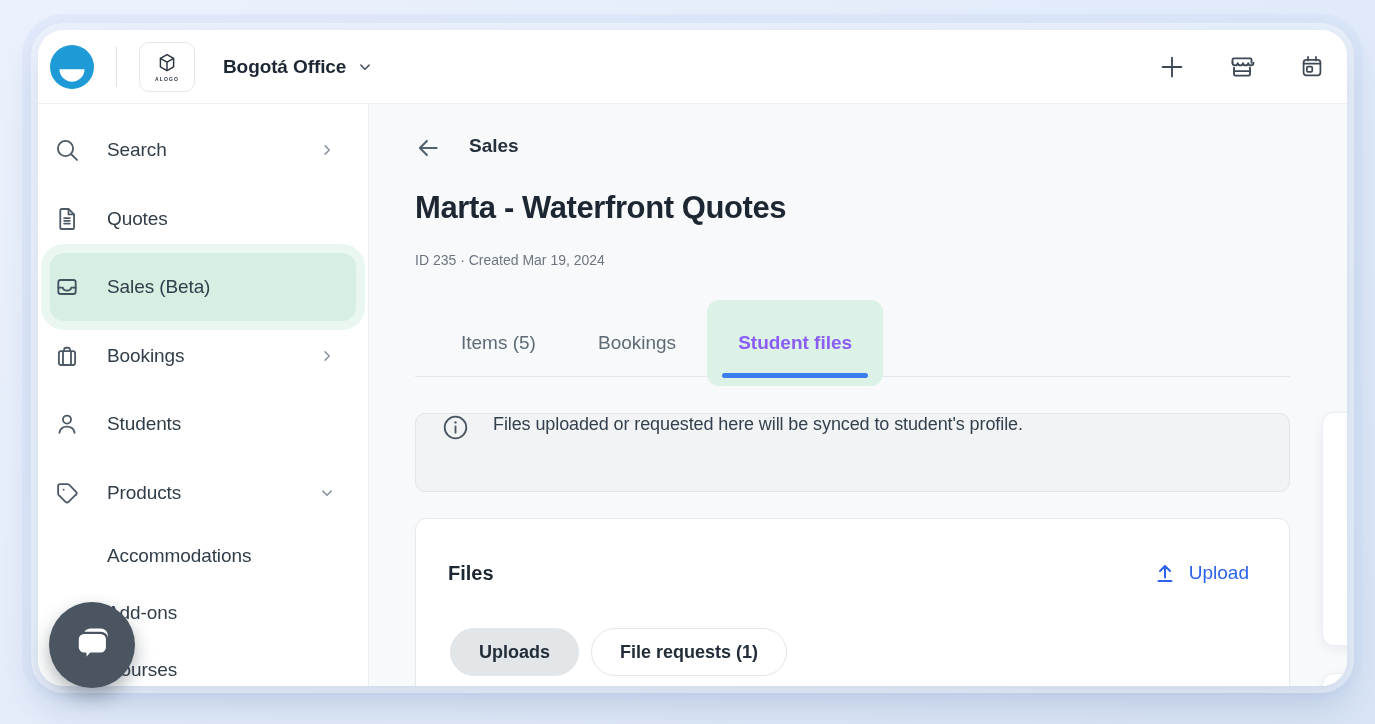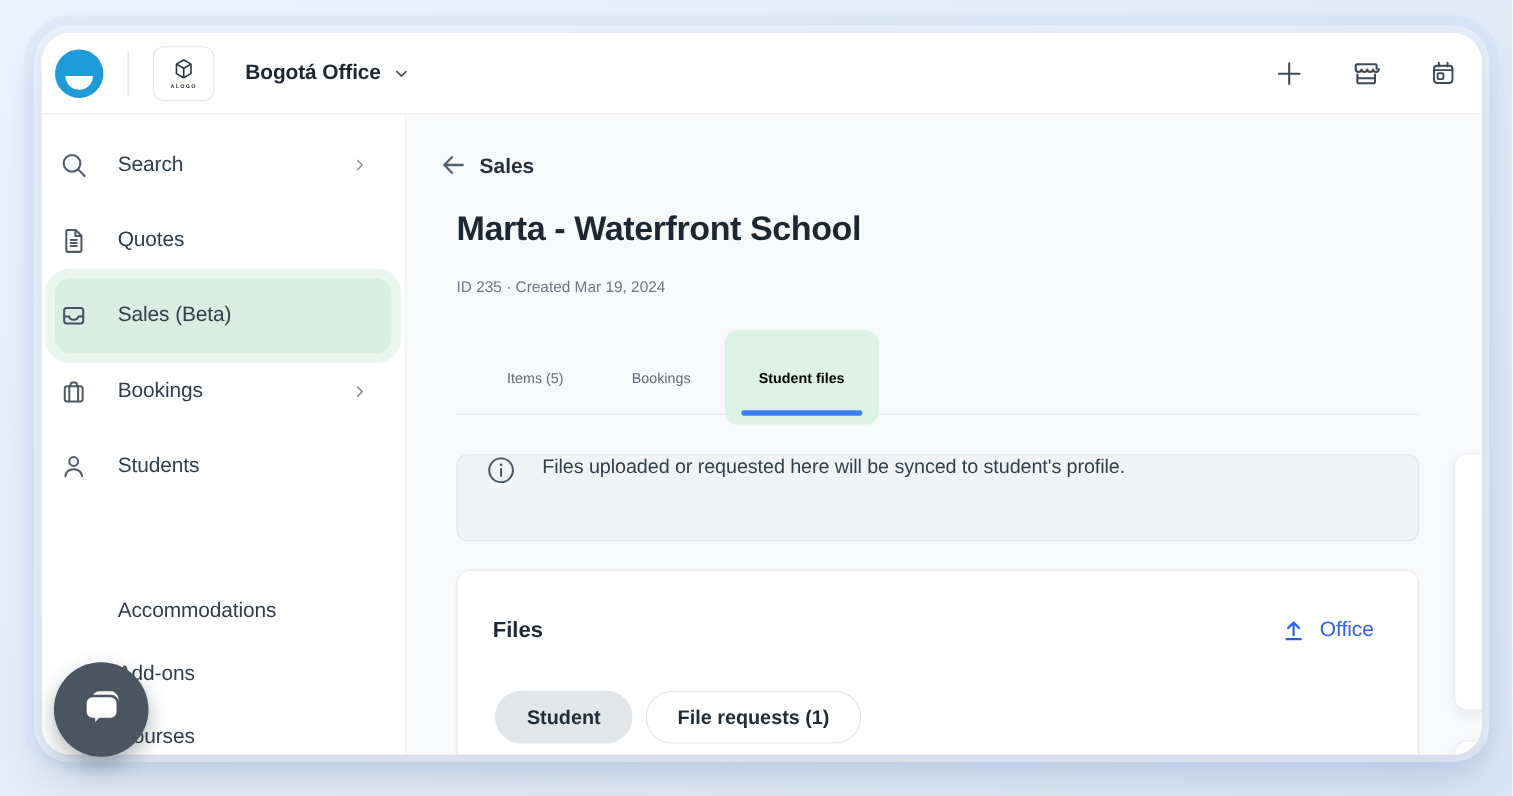--- a/index.html
+++ b/index.html
@@ -69,42 +69,42 @@
     display:flex; align-items:center; justify-content:center;
     box-shadow:0 8px 18px rgba(30,40,52,.35);
   }
 
   
   .main{
     position:absolute; left:331px; top:74px; right:0; bottom:0;
     background:#f8f9fb; overflow:hidden;
   }
   .back-row{
-    position:absolute; left:30px; top:31px; height:28px;
-    display:flex; align-items:flex-end; gap:11px; cursor:pointer;
+    position:absolute; left:46px; top:31px; height:28px;
+    display:flex; align-items:flex-start; gap:28px; cursor:pointer;
   }
   .back-label{ font-size:19px; font-weight:600; color:#27313d; }
   .page-title{
     position:absolute; left:46px; top:86px; font-size:31px; font-weight:700;
     color:#1d2733; letter-spacing:-0.4px;
   }
   .page-meta{
     position:absolute; left:46px; top:148px; font-size:14px; color:#6d7580;
   }
 
   .tabs-wrap{ position:absolute; left:46px; top:196px; width:875px; height:86px; }
   .tabs-divider{ position:absolute; left:0; right:0; bottom:9px; height:1px; background:#e4e7eb; }
   .tabs{ position:relative; display:flex; height:100%; margin-left:15px; z-index:1; }
   .tab{
     position:relative; display:flex; align-items:center; justify-content:center;
-    padding:0 31px; font-size:13px; font-weight:500; color:#5e6a75; cursor:pointer;
+    padding:0 31px; font-size:19px; font-weight:500; color:#5e6a75; cursor:pointer;
     background:transparent; border:none;
   }
   .tab.active{
-    background:#dcf2e7; border-radius:12px; color:#000000; font-weight:600;
+    background:#dcf2e7; border-radius:12px; color:#8b5cf6; font-weight:600;
   }
   .tab.active::after{
     content:""; position:absolute; left:15px; right:15px; bottom:8px; height:5px;
     background:#3c7ef2; border-radius:2.5px;
   }
 
   .notice{
     position:absolute; left:46px; top:309px; width:875px; height:79px;
     background:#f1f3f5; border:1px solid #e2e5e9; border-radius:10px;
     display:flex; align-items:flex-start; padding:0 26px; gap:24px;
@@ -233,20 +233,30 @@
           <rect x="4.5" y="7.5" width="15" height="12.8" rx="2"></rect>
           <path d="M9.4 7.5V6.1c0-.95.75-1.7 1.7-1.7h1.8c.95 0 1.7.75 1.7 1.7v1.4"></path>
           <path d="M8.3 7.5v12.8M15.7 7.5v12.8"></path>
         </svg>
         <span class="s-label">Bookings</span>
         <svg class="s-chevron" width="18" height="18" viewBox="0 0 24 24" fill="none" stroke="#8a949e" stroke-width="2" stroke-linecap="round" stroke-linejoin="round">
             <path d="M9.5 6.5l5.5 5.5-5.5 5.5"></path>
           </svg>
       </div>
 
+      <div class="side-item" style="top:365px">
+        <svg class="s-icon" viewBox="0 0 24 24" fill="none" stroke="#4e5a66" stroke-width="1.7" stroke-linecap="round" stroke-linejoin="round">
+          <path d="M20.4 13.2l-7 7a1.9 1.9 0 0 1-2.7 0l-6.3-6.3A1.9 1.9 0 0 1 3.8 12.5V5.7c0-1 .85-1.9 1.9-1.9h6.8c.5 0 1 .2 1.35.56l6.55 6.54a1.9 1.9 0 0 1 0 2.7z"></path>
+          <circle cx="8.9" cy="8.9" r="0.9" fill="#4e5a66" stroke="none"></circle>
+        </svg>
+        <span class="s-label">Products</span>
+        <svg class="s-chevron" width="18" height="18" viewBox="0 0 24 24" fill="none" stroke="#8a949e" stroke-width="2" stroke-linecap="round" stroke-linejoin="round">
+            <path d="M6.5 9.5l5.5 5.5 5.5-5.5"></path>
+          </svg>
+      </div>
 
       <div class="side-item sub" style="top:428px">
         <span class="s-label">Accommodations</span>
       </div>
       <div class="side-item sub" style="top:485px">
         <span class="s-label">Add-ons</span>
       </div>
       <div class="side-item sub" style="top:542px">
         <span class="s-label">Courses</span>
       </div>
@@ -254,21 +264,21 @@
 
     <main class="main">
 
       <div class="back-row">
         <svg width="26" height="26" viewBox="0 0 24 24" fill="none" stroke="#51606d" stroke-width="1.9" stroke-linecap="round" stroke-linejoin="round">
           <path d="M20 12H4.5M11 5.5L4.5 12l6.5 6.5"></path>
         </svg>
         <span class="back-label">Sales</span>
       </div>
 
-      <h1 class="page-title">Marta - Waterfront School</h1>
+      <h1 class="page-title">Marta - Waterfront Quotes</h1>
       <div class="page-meta">ID 235 · Created Mar 19, 2024</div>
 
       <div class="tabs-wrap">
         <div class="tabs-divider"></div>
         <div class="tabs">
           <button class="tab">Items (5)</button>
           <button class="tab">Bookings</button>
           <button class="tab active">Student files</button>
         </div>
       </div>
@@ -283,26 +293,26 @@
       </div>
 
       <section class="files-card">
         <div class="files-head">
           <span class="files-title">Files</span>
           <div class="files-links">
             <button class="link-btn">
               <svg width="24" height="24" viewBox="0 0 24 24" fill="none" stroke="#2d63e8" stroke-width="2" stroke-linecap="round" stroke-linejoin="round">
                 <path d="M12 16.5V5.4M7 10l5-5 5 5M5.5 20h13"></path>
               </svg>
-              <span>Office</span>
+              <span>Upload</span>
             </button>
           </div>
         </div>
         <div class="pill-row">
-          <button class="pill active">Student</button>
+          <button class="pill active">Uploads</button>
           <button class="pill">File requests (1)</button>
         </div>
       </section>
 
       <div class="sliver sliver-a"></div>
       <div class="sliver sliver-b"></div>
     </main>
   </div>
 
   <button class="chat">

